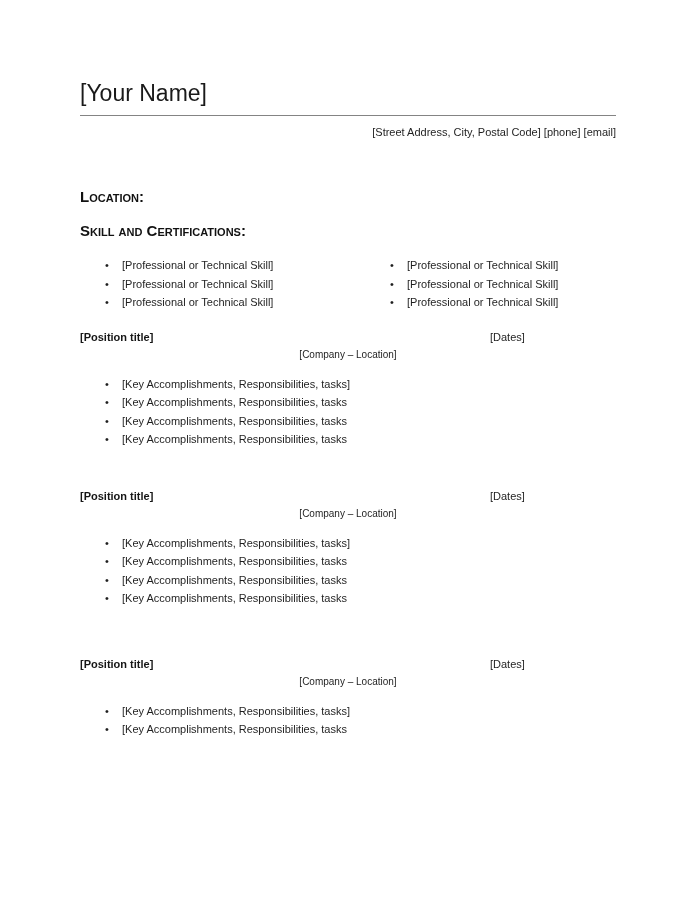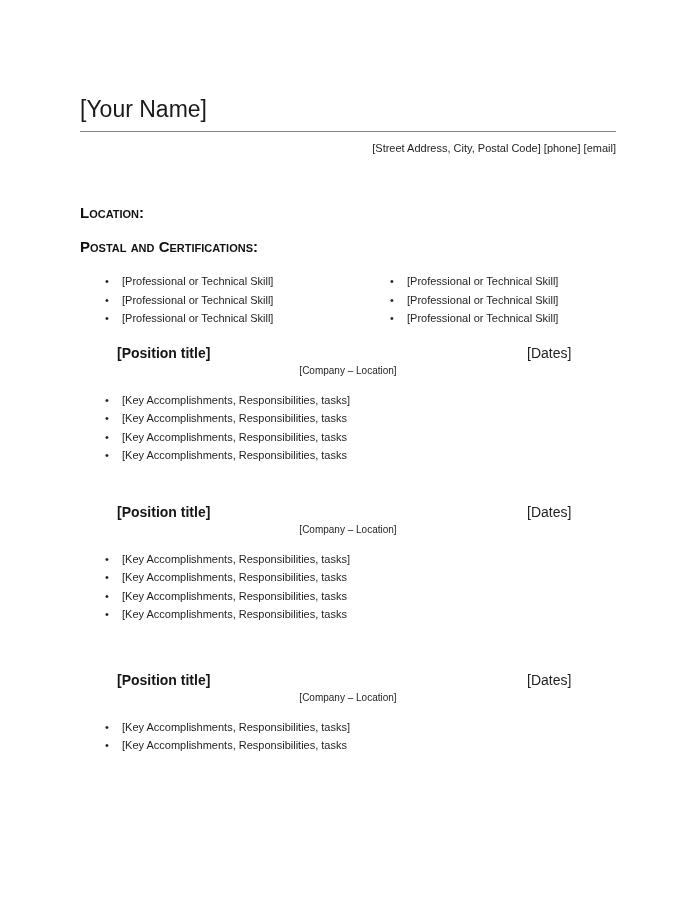--- a/index.html
+++ b/index.html
@@ -4,21 +4,21 @@
 <style>
   * { margin: 0; padding: 0; box-sizing: border-box; }
   html, body { background: #ffffff; }
   .page {
     position: relative;
     width: 696px;
     height: 900px;
     background: #ffffff;
     font-family: "Liberation Sans", "DejaVu Sans", sans-serif;
     color: #1a1a1a;
-    padding: 16px 80px;
+    padding: 0 80px;
     overflow: hidden;
   }
   
   .doc-header {
     margin-top: 78px;
     padding-bottom: 7px;
     border-bottom: 1.5px solid #848484;
   }
   .name {
     font-size: 23px;
@@ -72,23 +72,22 @@
     margin-top: 16px;
   }
   .skills-col-1 { width: 285px; flex: 0 0 285px; }
   .skills-col-2 { flex: 1; }
   
   .job-1 { margin-top: 16px; }
   .job-2 { margin-top: 38px; }
   .job-3 { margin-top: 47px; }
   .job-header {
     position: relative;
-    font-size: 14px;
+    font-size: 11px;
     line-height: 18px;
-    margin-left: 37px;
   }
   .job-title { font-weight: 700; color: #151515; }
   .job-dates {
     position: absolute;
     left: 410px;
     top: 0;
     font-weight: 400;
     color: #1f1f1f;
   }
   .job-company {
@@ -104,21 +103,21 @@
 
 <div class="page">
 
   <div class="doc-header">
     <div class="name">[Your Name]</div>
   </div>
   <div class="contact-line">[Street Address, City, Postal Code] [phone] [email]</div>
 
   <div class="section-heading heading-objective">Location:</div>
 
-  <div class="section-heading heading-skills">Postal and Certifications:</div>
+  <div class="section-heading heading-skills">Skill and Certifications:</div>
   <div class="skills-row">
     <ul class="skills-col-1">
       <li>[Professional or Technical Skill]</li>
       <li>[Professional or Technical Skill]</li>
       <li>[Professional or Technical Skill]</li>
     </ul>
     <ul class="skills-col-2">
       <li>[Professional or Technical Skill]</li>
       <li>[Professional or Technical Skill]</li>
       <li>[Professional or Technical Skill]</li>

